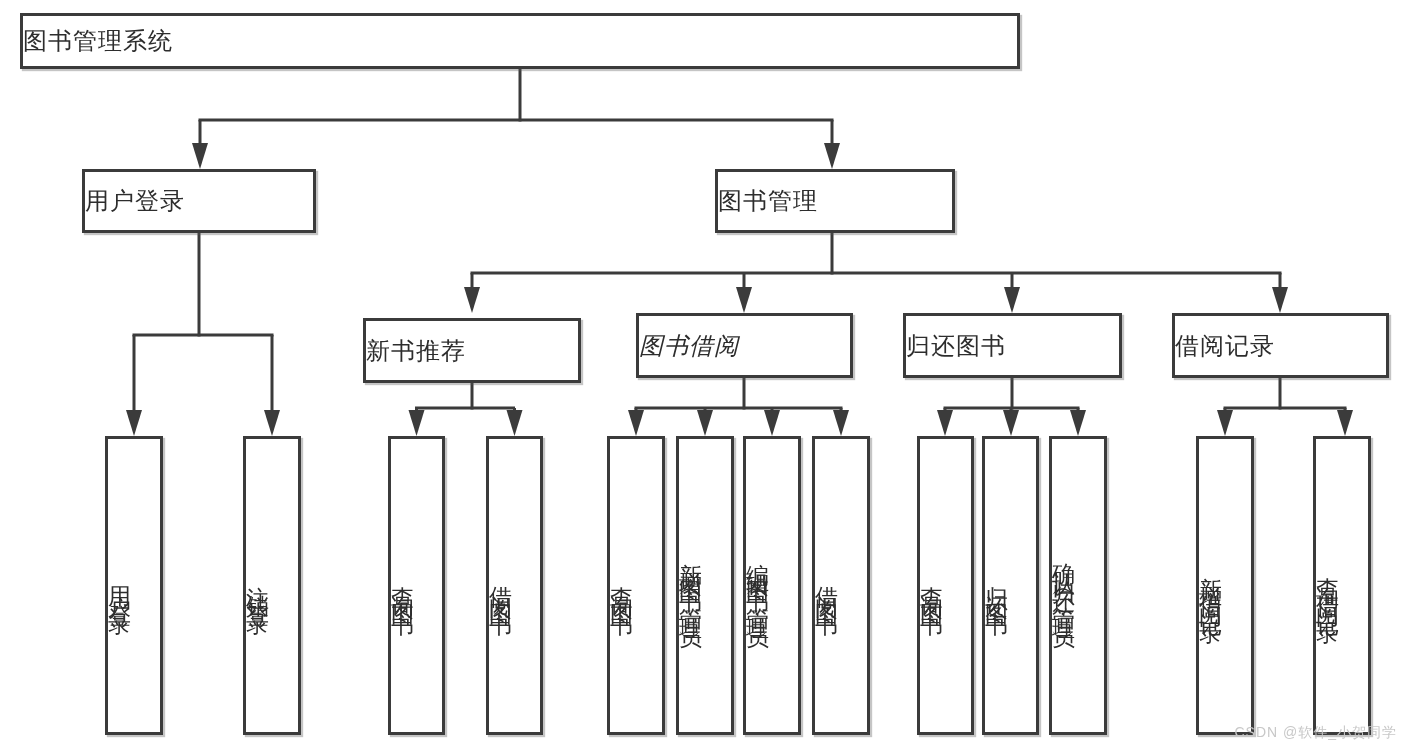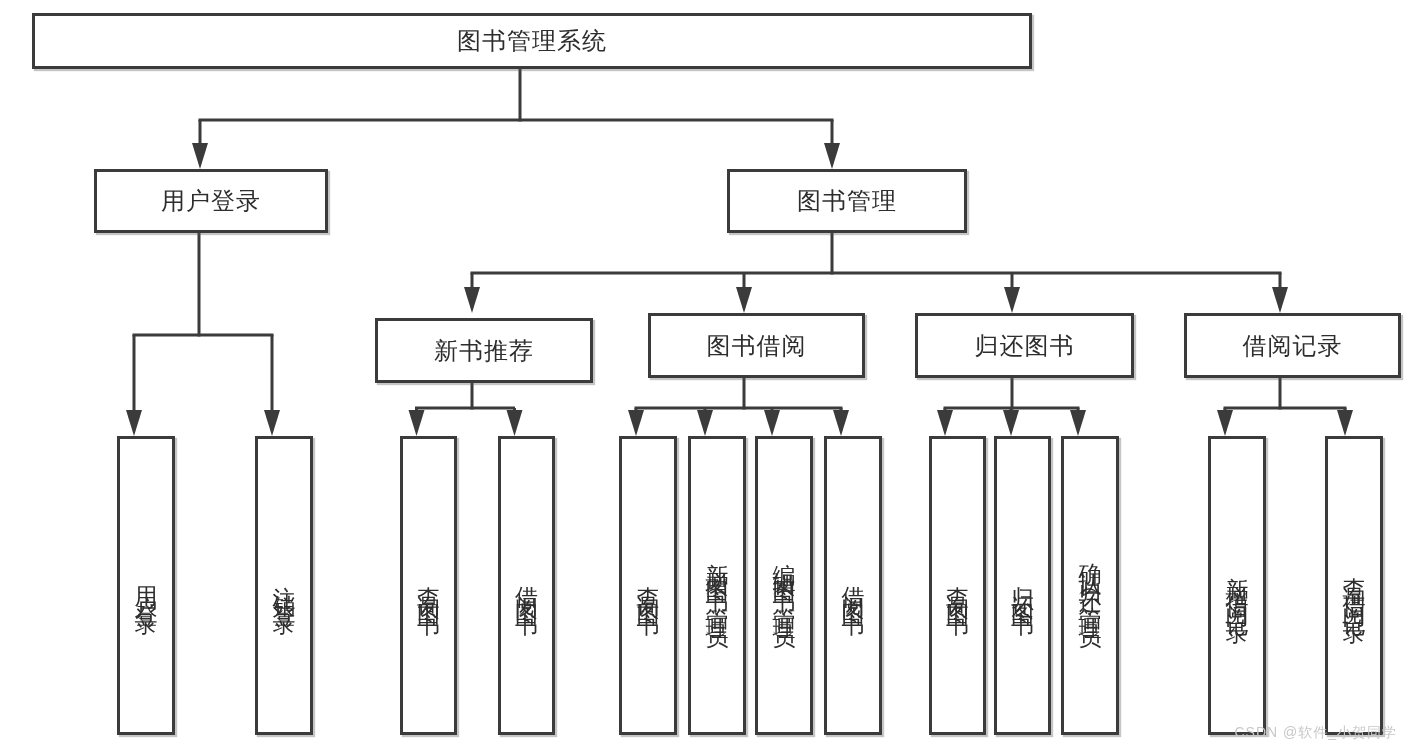--- a/index.html
+++ b/index.html
@@ -10,24 +10,23 @@
     font-family:"Liberation Sans", sans-serif;
     overflow:hidden;
   }
   .connector-layer{position:absolute;left:0;top:0;z-index:1;}
   .node{
     position:absolute;
     box-sizing:border-box;
     background:#ffffff;
     border:3px solid #3b3b3b;
     box-shadow:2px 2px 1px rgba(90,90,90,0.35);
-    display:flex;align-items:center;justify-content:center;
+    display:flex;align-items:center;
     color:#2d2d2d;
     z-index:2;
-    margin-left:12px;
   }
   .hnode{font-size:24px;letter-spacing:1px;}
   .vnode{font-size:23px;}
   .vnode .vlabel{
     writing-mode:vertical-rl;
     text-orientation:mixed;
     letter-spacing:9px;
     line-height:1;
     white-space:nowrap;
   }
@@ -125,21 +124,21 @@
   <div class="node hnode" style="left:82px;top:169px;width:234px;height:64px;">
     <span>用户登录</span>
   </div>
   <div class="node hnode" style="left:715px;top:169px;width:240px;height:64px;">
     <span>图书管理</span>
   </div>
 
   <div class="node hnode" style="left:363px;top:318px;width:218px;height:65px;">
     <span>新书推荐</span>
   </div>
-  <div class="node hnode" style="left:636px;top:313px;width:217px;height:65px;">
+  <div class="node hnode" style="left:636px;top:313px;width:217px;height:65px;font-style:italic;">
     <span>图书借阅</span>
   </div>
   <div class="node hnode" style="left:903px;top:313px;width:219px;height:65px;">
     <span>归还图书</span>
   </div>
   <div class="node hnode" style="left:1172px;top:313px;width:217px;height:65px;">
     <span>借阅记录</span>
   </div>
 
   <div class="node vnode" style="left:105px;top:436px;width:58px;height:299px;">

